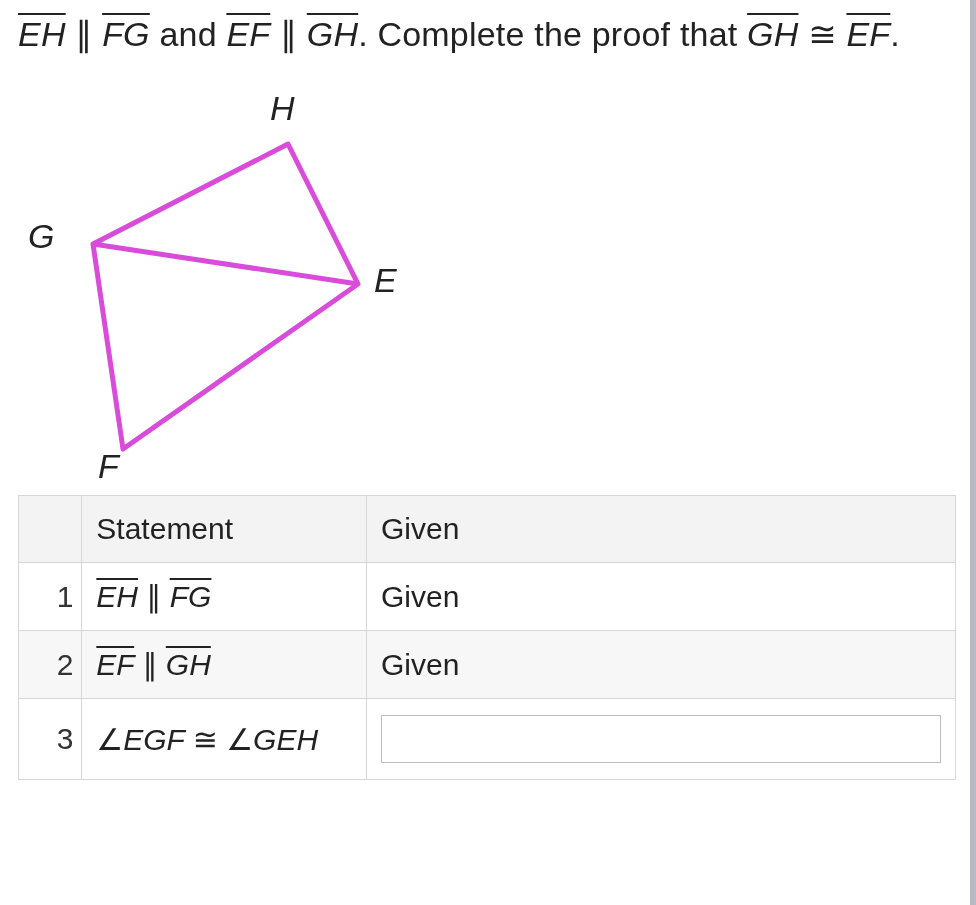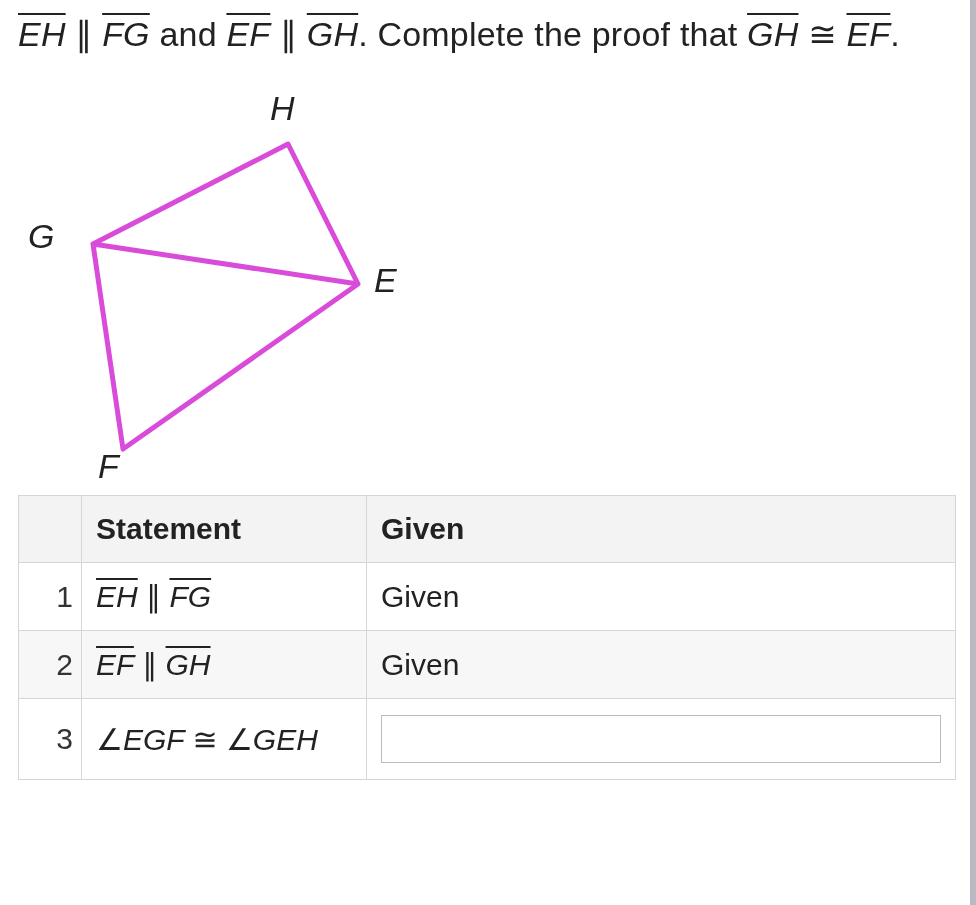--- a/index.html
+++ b/index.html
@@ -55,21 +55,21 @@
     font-size: 30px;
   }
   .proof-table th, .proof-table td {
     border: 1px solid #d6d6d6;
     padding: 16px 14px 16px 14px;
     text-align: left;
     vertical-align: middle;
   }
   .proof-table th {
     background: #f3f3f3;
-    font-weight: bold;
+    font-weight: normal;
     font-size: 30px;
   }
   .proof-table td.num {
     width: 40px;
     text-align: right;
     color: #333;
     padding-right: 8px;
     padding-left: 10px;
   }
   .proof-table td.stmt {

